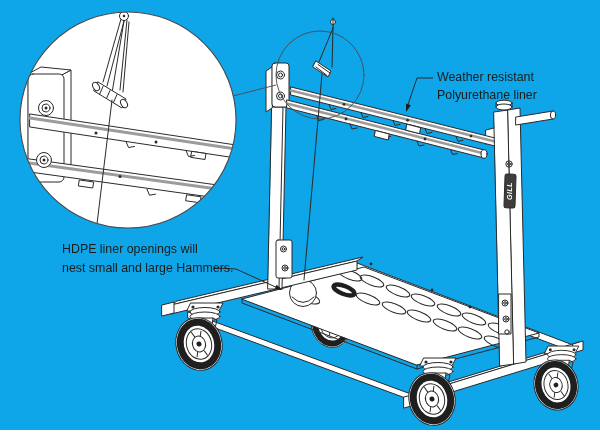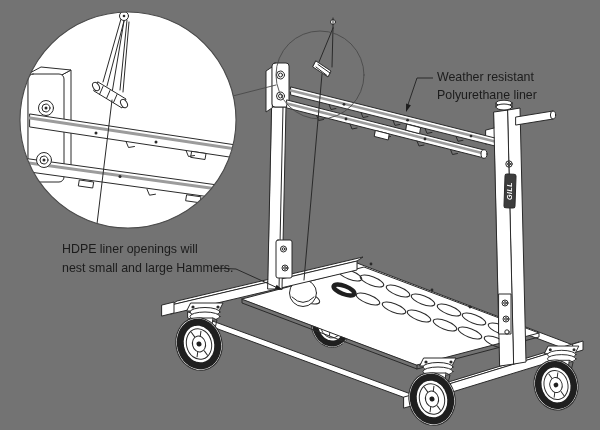--- a/index.html
+++ b/index.html
@@ -1,16 +1,16 @@
 <!DOCTYPE html>
 <html><head>
 <meta charset="utf-8">
 <style>
   html,body{margin:0;padding:0;background:#fff;}
-  #stage{position:relative;width:600px;height:430px;background:#737373;overflow:hidden;
+  #stage{position:relative;width:600px;height:430px;background:#0ea5e9;overflow:hidden;
          font-family:"Liberation Sans", sans-serif;}
   svg{position:absolute;left:0;top:0;}
   .lbl{font-family:"Liberation Sans", sans-serif;font-size:12.4px;fill:#1c1c1c;}
   .logo-txt{font-family:"Liberation Sans", sans-serif;font-size:7px;font-weight:bold;
             font-style:italic;fill:#ffffff;letter-spacing:.5px;}
 </style>
 </head>
 <body>
 
 <div id="stage">

